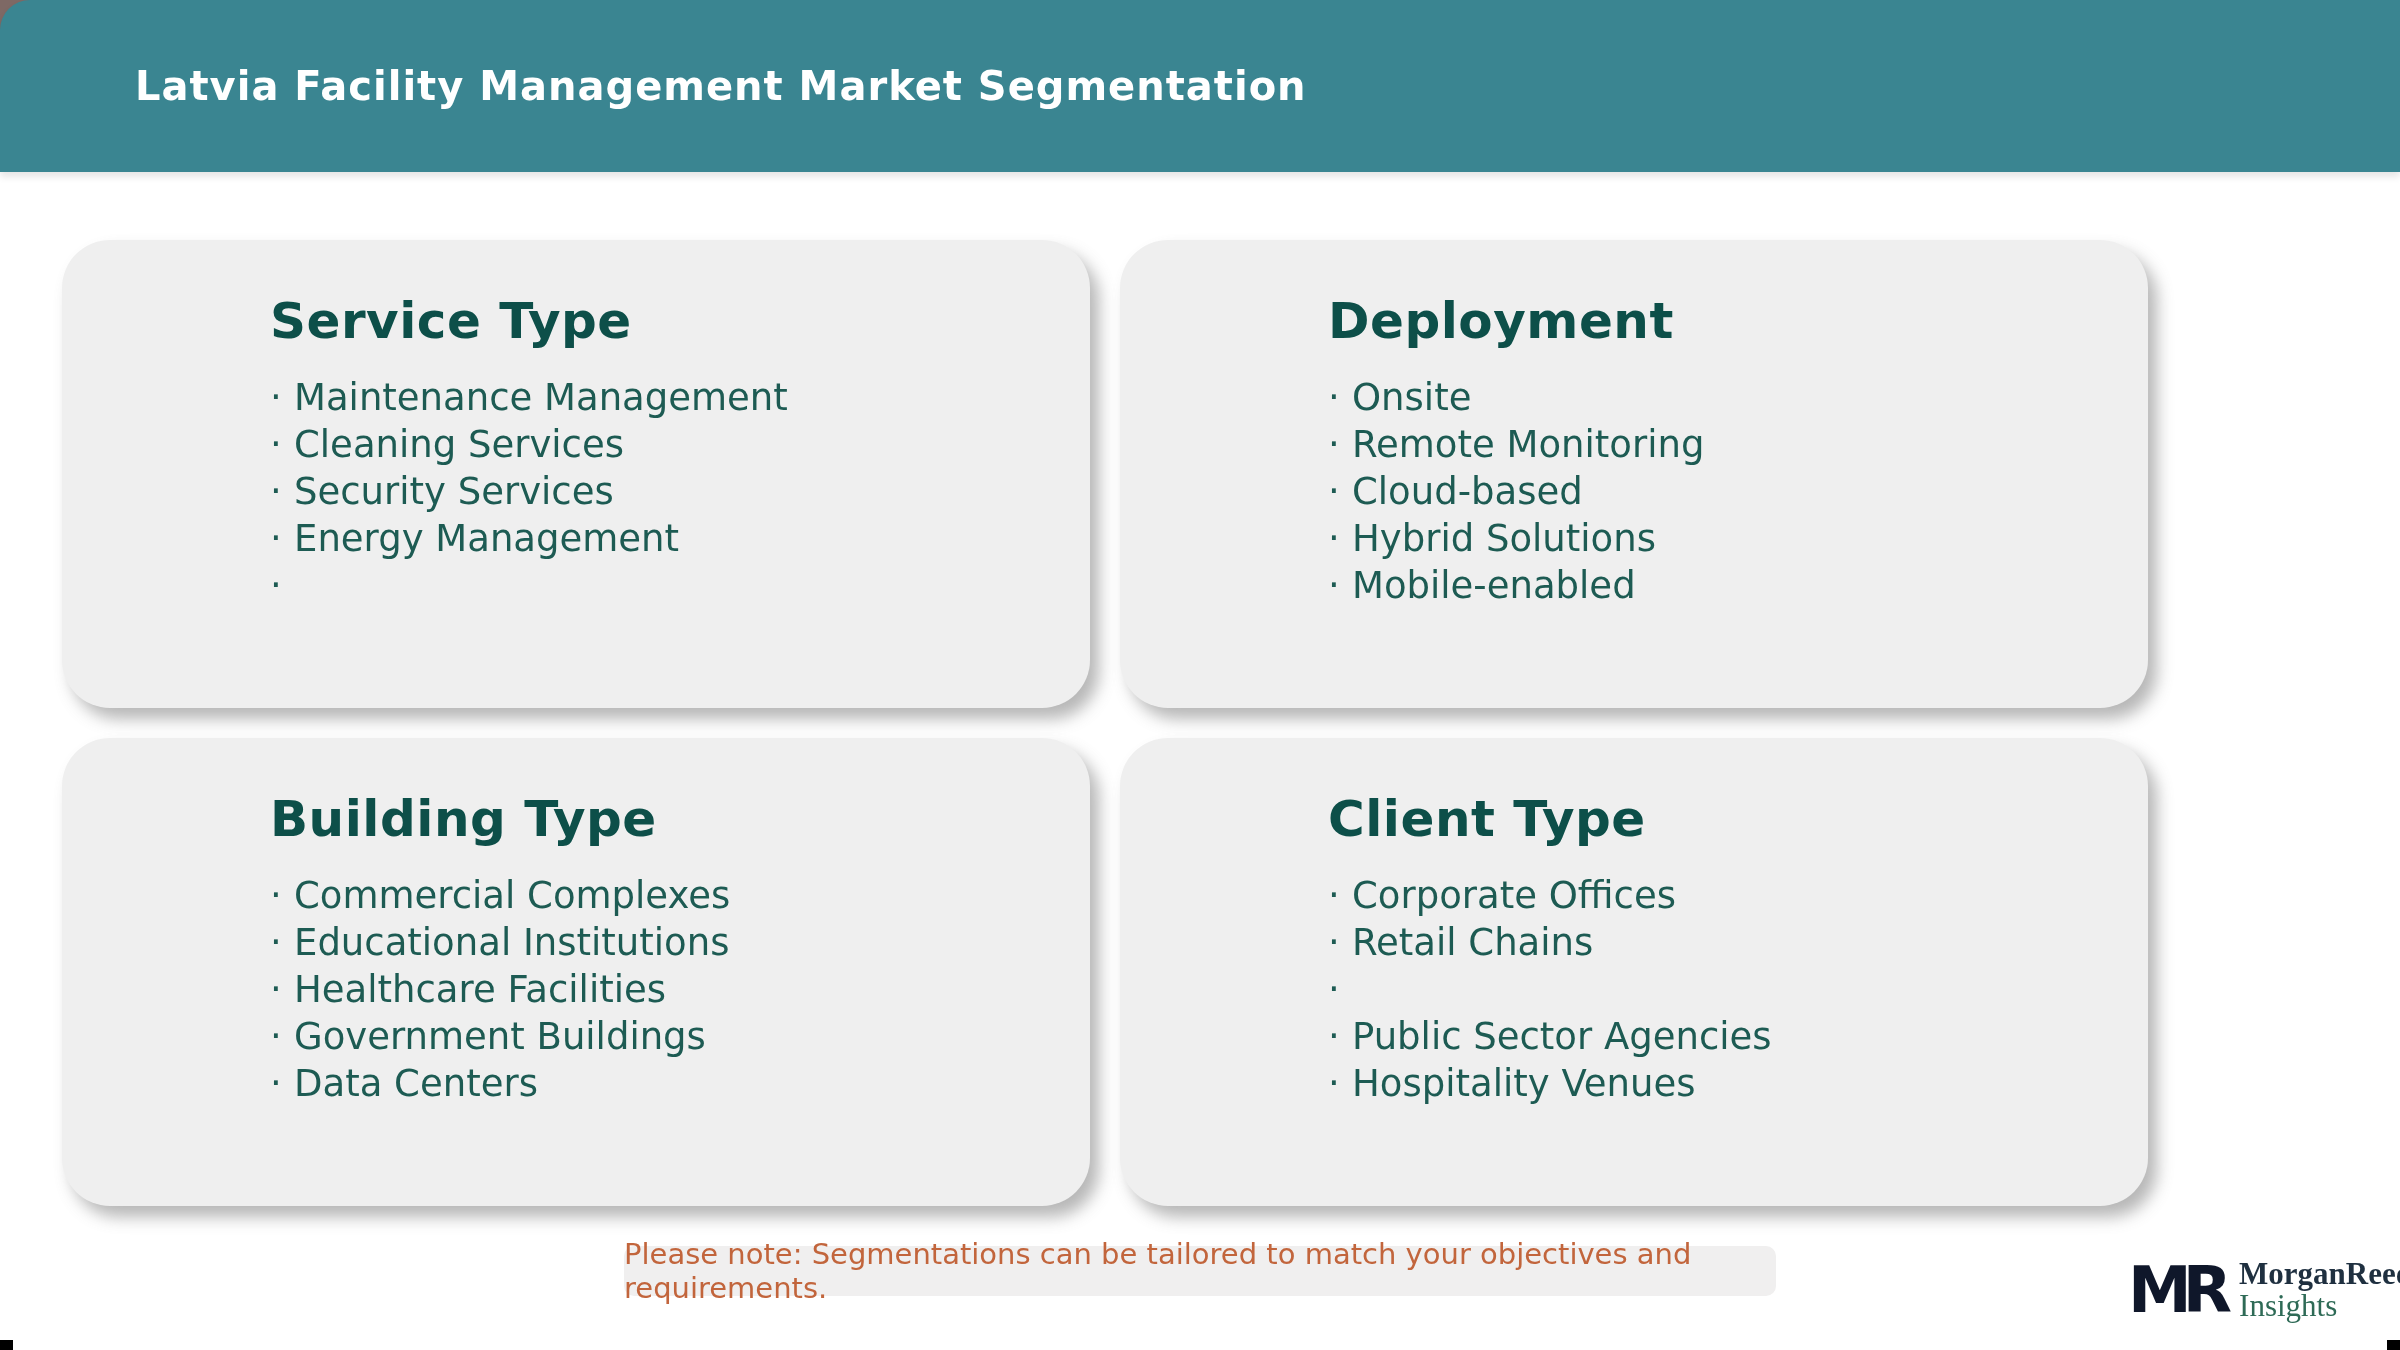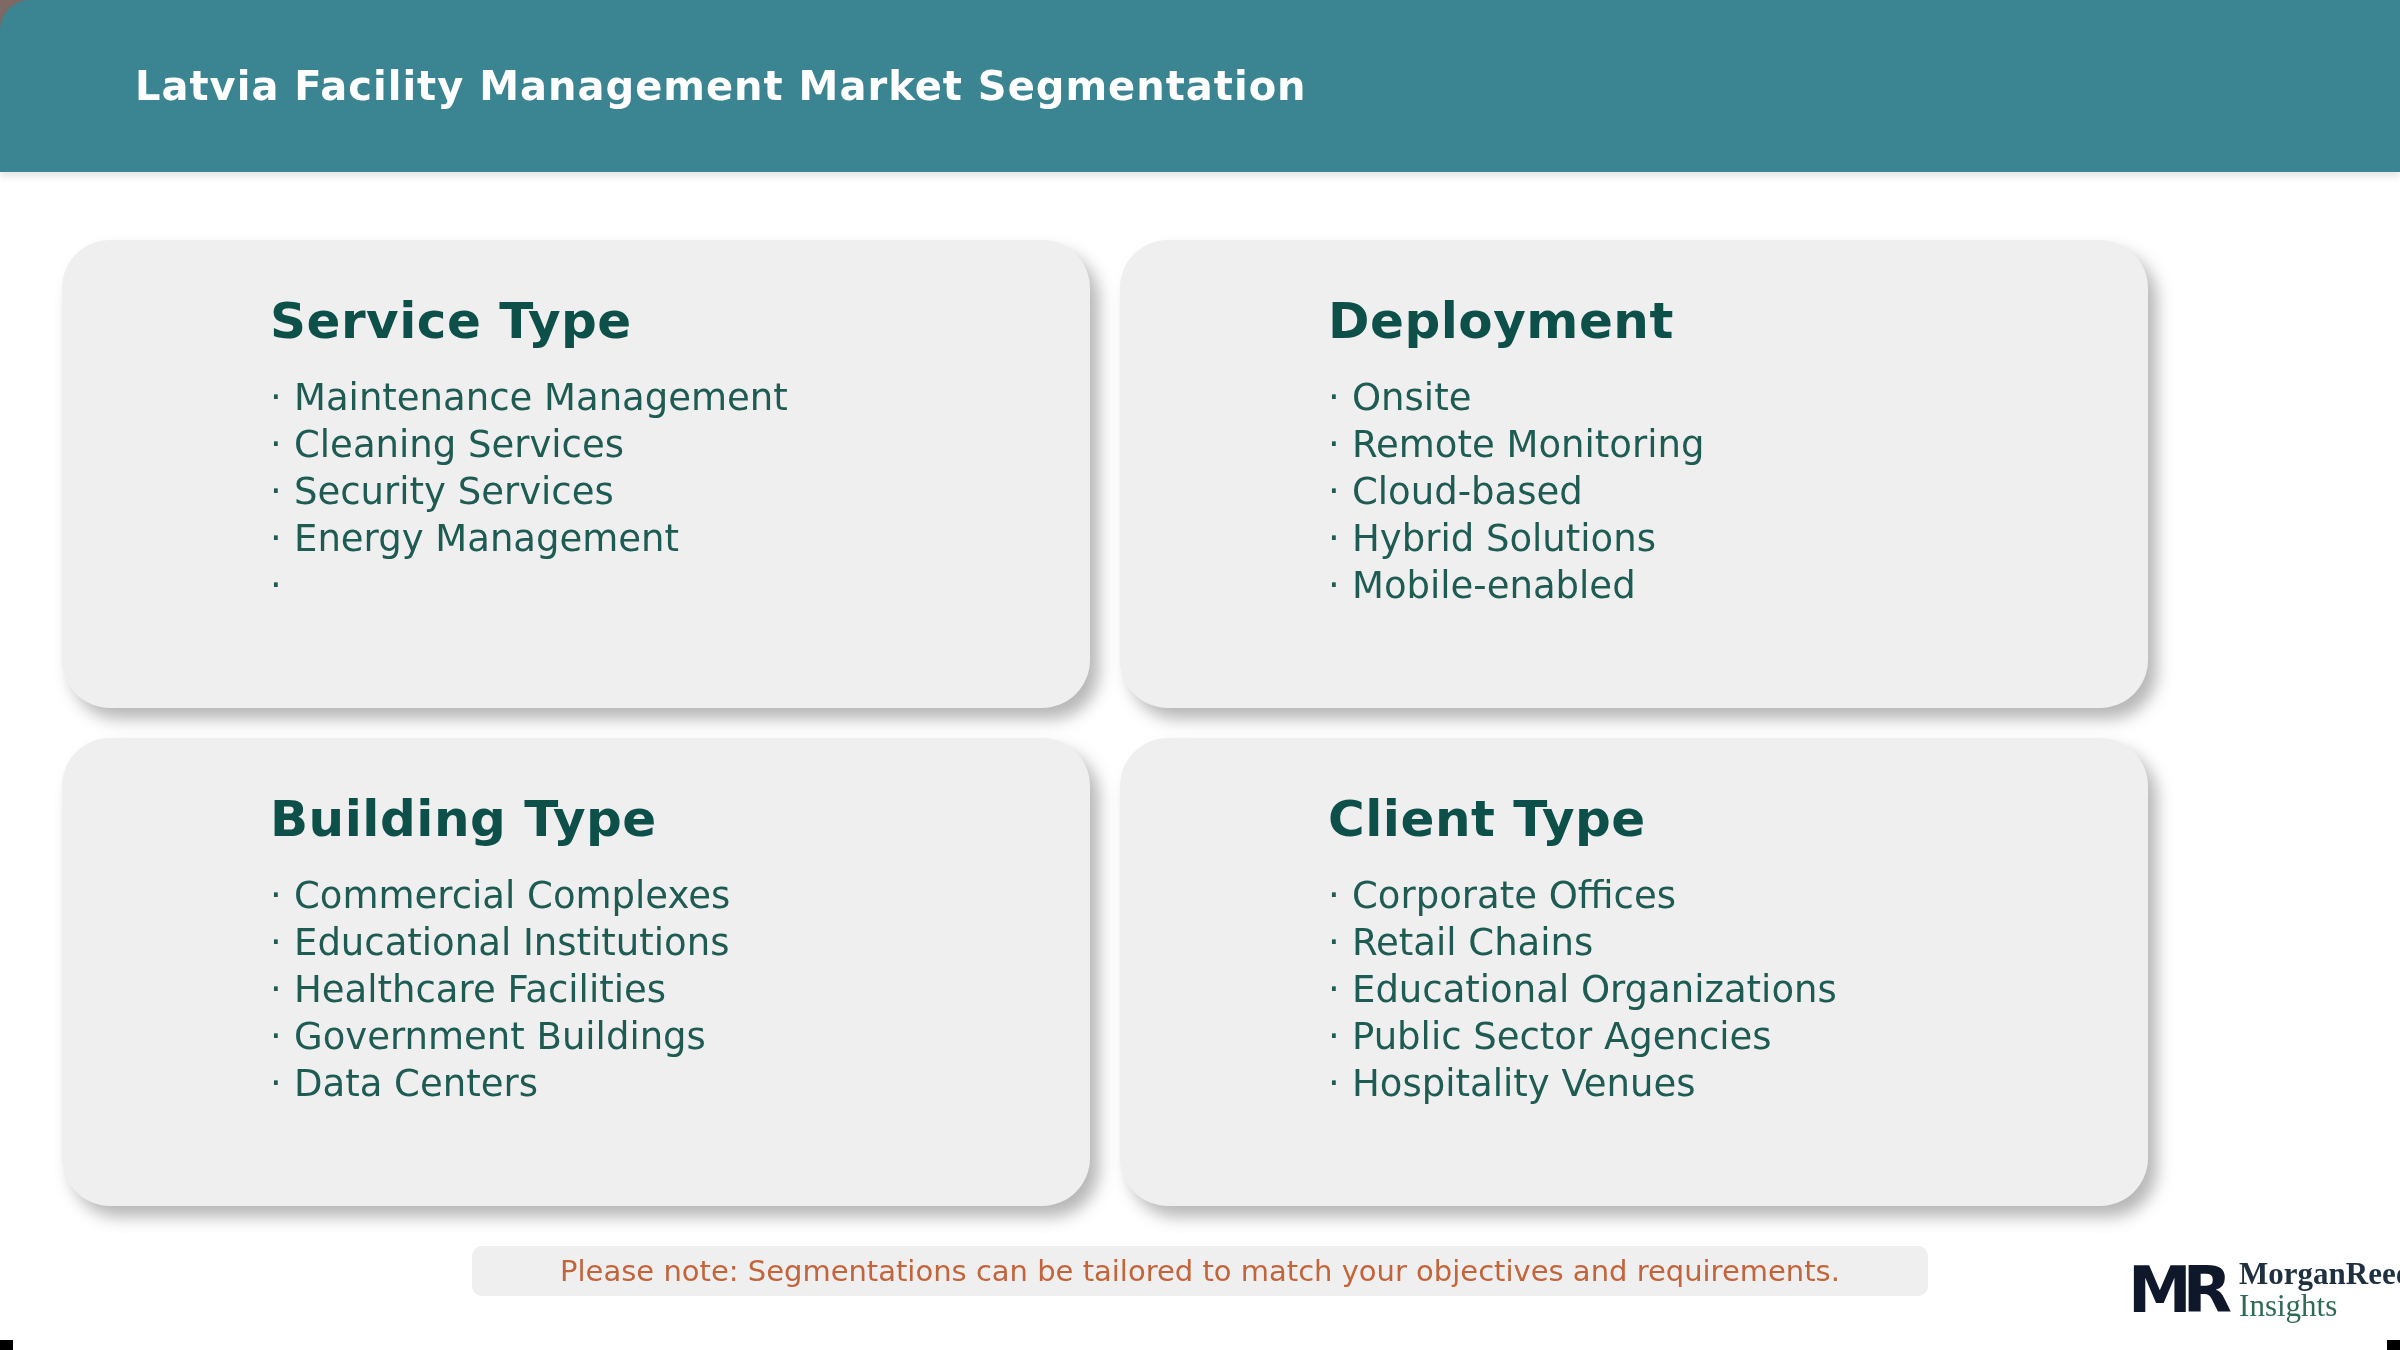--- a/index.html
+++ b/index.html
@@ -70,21 +70,21 @@
   .card-list li { display: flex; align-items: baseline; }
   .bullet {
     width: 24px;
     flex: 0 0 24px;
     color: #1d5b53;
   }
   .note {
     position: absolute;
     top: 1246px; left: 50%;
     transform: translateX(-50%);
-    width: 1456px; height: 50px;
+    width: 1152px; height: 50px;
     background: #f0efef;
     border-radius: 10px;
     display: flex; align-items: center; justify-content: center;
   }
   .note span {
     color: #c2653c;
     font-size: 29px;
   }
   .source {
     position: absolute;
@@ -224,21 +224,20 @@
           <li>
             <span class="bullet">·</span>
             <span class="item-label">Corporate Offices</span>
           </li>
           <li>
             <span class="bullet">·</span>
             <span class="item-label">Retail Chains</span>
           </li>
           <li>
             <span class="bullet">·</span>
-            <span class="item-label">Educational Organizations</span>
           </li>
           <li>
             <span class="bullet">·</span>
             <span class="item-label">Public Sector Agencies</span>
           </li>
           <li>
             <span class="bullet">·</span>
             <span class="item-label">Hospitality Venues</span>
           </li>
         </ul>

